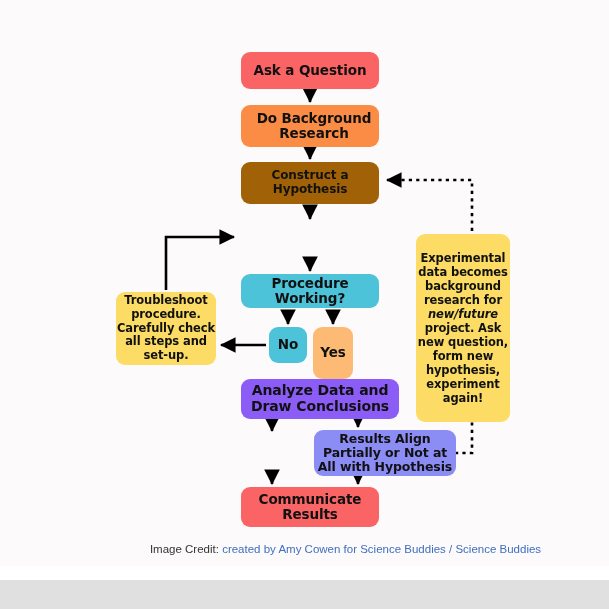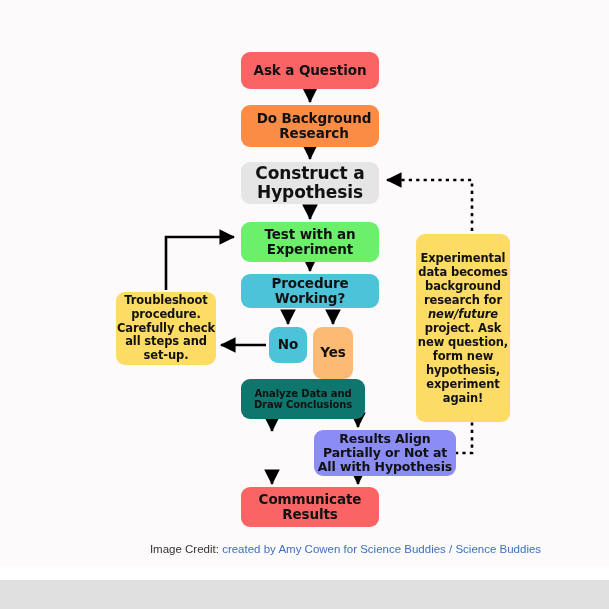--- a/index.html
+++ b/index.html
@@ -26,26 +26,26 @@
     text-align:center;
     border-radius:9px;
     color:#111111;
     font-weight:bold;
     line-height:1.14;
     letter-spacing:-0.1px;
     z-index:3;
   }
   .n-ask        {left:241px;top:52px;width:138px;height:37px;background:#fb6464;font-size:13.5px;}
   .n-research   {left:241px;top:105px;width:138px;height:42px;background:#fa8c46;font-size:13.5px;padding-left:8px;}
-  .n-hypothesis {left:241px;top:162px;width:138px;height:42px;background:#e5e5e5;font-size:17px;}
+  .n-hypothesis {left:241px;top:162px;width:138px;height:42px;background:#a16207;font-size:12px;}
   .n-experiment {left:241px;top:222px;width:138px;height:40px;background:#6cf06c;font-size:13.5px;}
   .n-procedure  {left:241px;top:274px;width:138px;height:34px;background:#4dc3d9;font-size:13.5px;}
   .n-no         {left:269px;top:327px;width:38px;height:36px;background:#4dc3d9;font-size:13.5px;}
   .n-yes        {left:313px;top:327px;width:40px;height:52px;background:#fdba74;font-size:13.5px;}
-  .n-analyze    {left:241px;top:379px;width:124px;height:40px;background:#0f766e;font-size:10px;}
+  .n-analyze    {left:241px;top:379px;width:158px;height:40px;background:#8b5cf6;font-size:14px;}
   .n-align      {left:166px;top:434px;width:139px;height:40px;background:#8c8cf5;font-size:12.5px;}
   .n-notalign   {left:314px;top:430px;width:142px;height:46px;background:#8c8cf5;font-size:12.5px;justify-content:flex-end;}
   .n-communicate{left:241px;top:487px;width:138px;height:40px;background:#fb6464;font-size:13.5px;}
   .n-trouble    {left:116px;top:292px;width:100px;height:73px;background:#fcdc64;font-size:11.5px;line-height:1.2;}
   .n-expdata    {left:416px;top:234px;width:94px;height:188px;background:#fcdc64;font-size:11.5px;line-height:1.22;}
   .n-expdata em{font-style:italic;}
 
   
   .credit{
     position:absolute;left:0;top:543px;width:609px;
@@ -110,23 +110,20 @@
   </div>
 
   <div class="node n-research">
     <span>Do Background Research</span>
   </div>
 
   <div class="node n-hypothesis">
     <span>Construct a Hypothesis</span>
   </div>
 
-  <div class="node n-experiment">
-    <span>Test with an Experiment</span>
-  </div>
 
   <div class="node n-procedure">
     <span>Procedure Working?</span>
   </div>
 
   <div class="node n-no">
     <span>No</span>
   </div>
 
   <div class="node n-yes">

